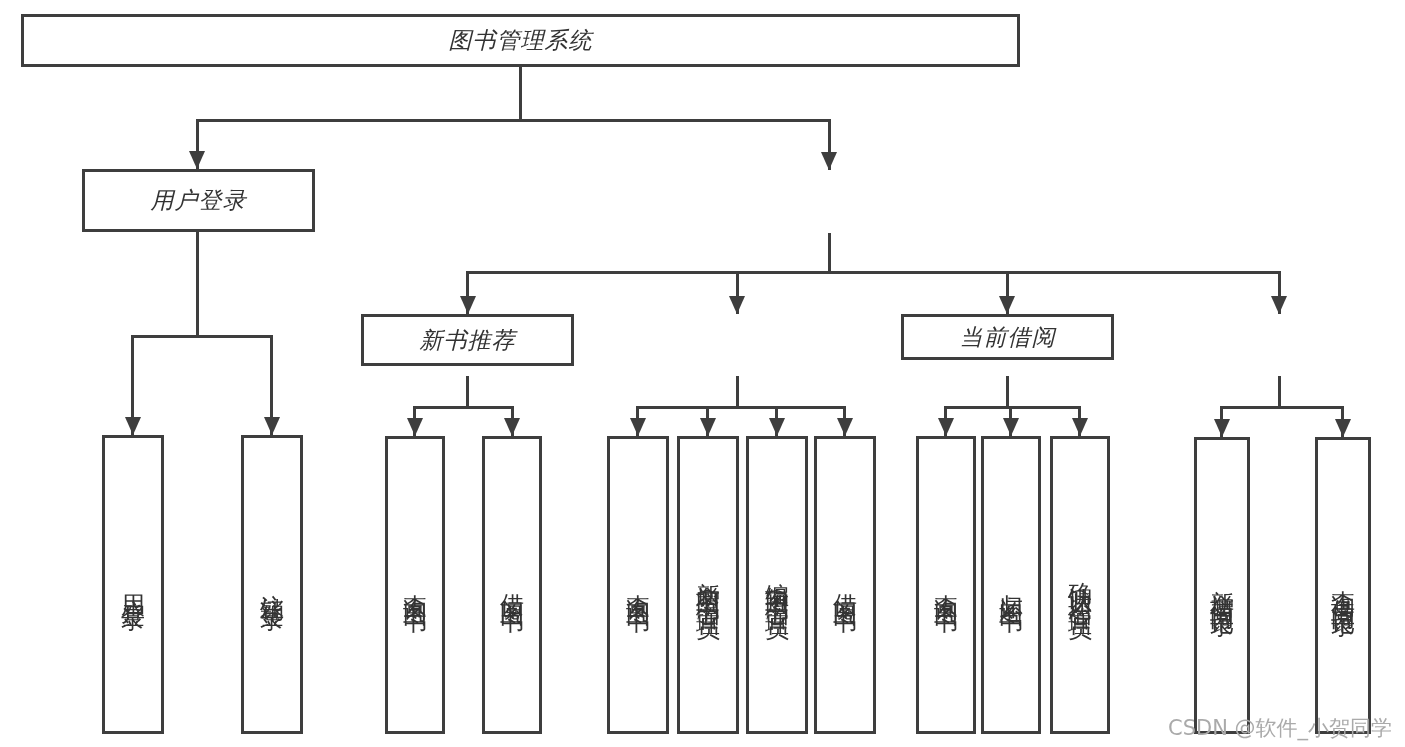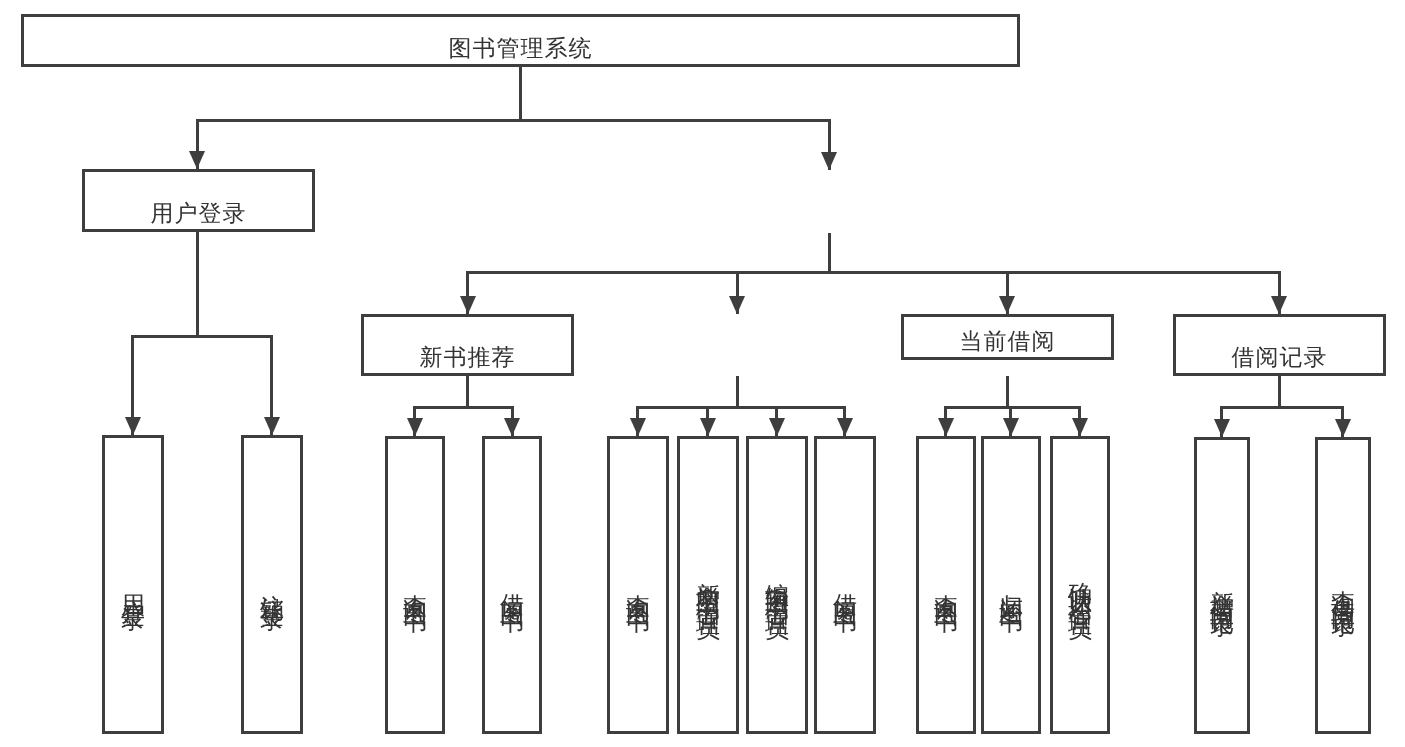--- a/index.html
+++ b/index.html
@@ -7,21 +7,21 @@
     --text:#333333;
     --watermark:#aaaaaa;
     --background:#ffffff;
   }
   *{margin:0;padding:0;box-sizing:border-box;}
   html,body{width:1405px;height:747px;background:var(--background);
     font-family:"DejaVu Sans","Liberation Sans",sans-serif;}
   #canvas{position:relative;width:1405px;height:747px;overflow:hidden;background:var(--background);}
 
   .box{position:absolute;border:3px solid var(--line);background:#fff;
-       display:flex;align-items:flex-end;justify-content:center;}
+       display:flex;align-items:center;justify-content:center;font-style:italic;}
   .box .lbl{font-size:23px;color:var(--text);letter-spacing:1px;white-space:nowrap;}
 
   .leaf{position:absolute;border:3px solid var(--line);background:#fff;
         display:flex;align-items:center;justify-content:center;}
   .vtext{writing-mode:vertical-lr;text-orientation:mixed;font-size:24px;
          color:var(--text);letter-spacing:5px;line-height:1;white-space:nowrap;}
 
   .ln{position:absolute;background:var(--line);}
   .arrow{position:absolute;width:0;height:0;
          border-left:8px solid transparent;border-right:8px solid transparent;
@@ -61,28 +61,25 @@
   <div class="ln" style="left:466px;top:271px;width:815px;height:3px"></div>
   <div class="ln" style="left:466px;top:271px;width:3px;height:43px"></div>
   <div class="arrow" style="left:460px;top:296px"></div>
   <div class="ln" style="left:736px;top:271px;width:3px;height:43px"></div>
   <div class="arrow" style="left:729px;top:296px"></div>
   <div class="ln" style="left:1006px;top:271px;width:3px;height:43px"></div>
   <div class="arrow" style="left:999px;top:296px"></div>
   <div class="ln" style="left:1278px;top:271px;width:3px;height:43px"></div>
   <div class="arrow" style="left:1271px;top:296px"></div>
 
-  <div class="box" style="left:361px;top:314px;width:213px;height:62px">
+  <div class="box" style="left:361px;top:314px;width:213px;height:52px">
     <span class="lbl">新书推荐</span>
   </div>
   <div class="box" style="left:901px;top:314px;width:213px;height:46px">
     <span class="lbl">当前借阅</span>
-  </div>
-  <div class="box" style="left:1173px;top:314px;width:213px;height:62px">
-    <span class="lbl">借阅记录</span>
   </div>
 
   <div class="ln" style="left:466px;top:376px;width:3px;height:30px"></div>
   <div class="ln" style="left:413px;top:406px;width:101px;height:3px"></div>
   <div class="ln" style="left:413px;top:406px;width:3px;height:30px"></div>
   <div class="arrow" style="left:407px;top:418px"></div>
   <div class="ln" style="left:511px;top:406px;width:3px;height:30px"></div>
   <div class="arrow" style="left:504px;top:418px"></div>
 
   <div class="ln" style="left:736px;top:376px;width:3px;height:30px"></div>
@@ -149,14 +146,15 @@
     <span class="vtext">确认归还（管理员）</span>
   </div>
 
   <div class="leaf" style="left:1194px;top:437px;width:56px;height:297px">
     <span class="vtext">新增借阅记录</span>
   </div>
   <div class="leaf" style="left:1315px;top:437px;width:56px;height:297px">
     <span class="vtext">查询借阅记录</span>
   </div>
 
+  <div id="watermark">CSDN @软件_小贺同学</div>
 
 </div>
 
 </body></html>

